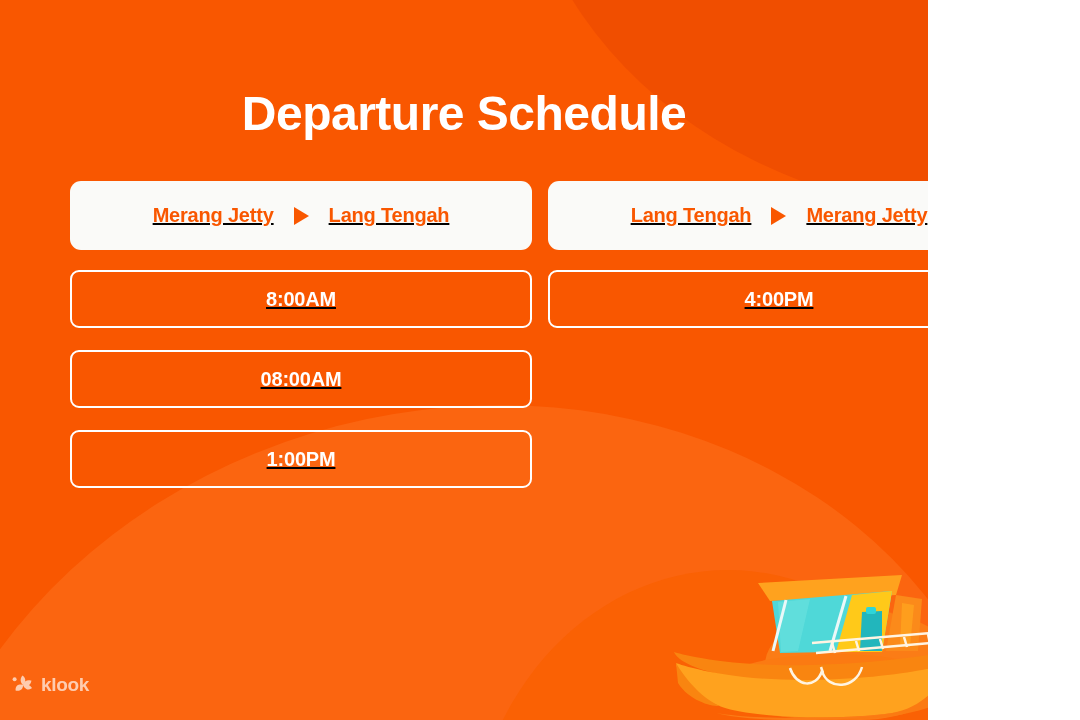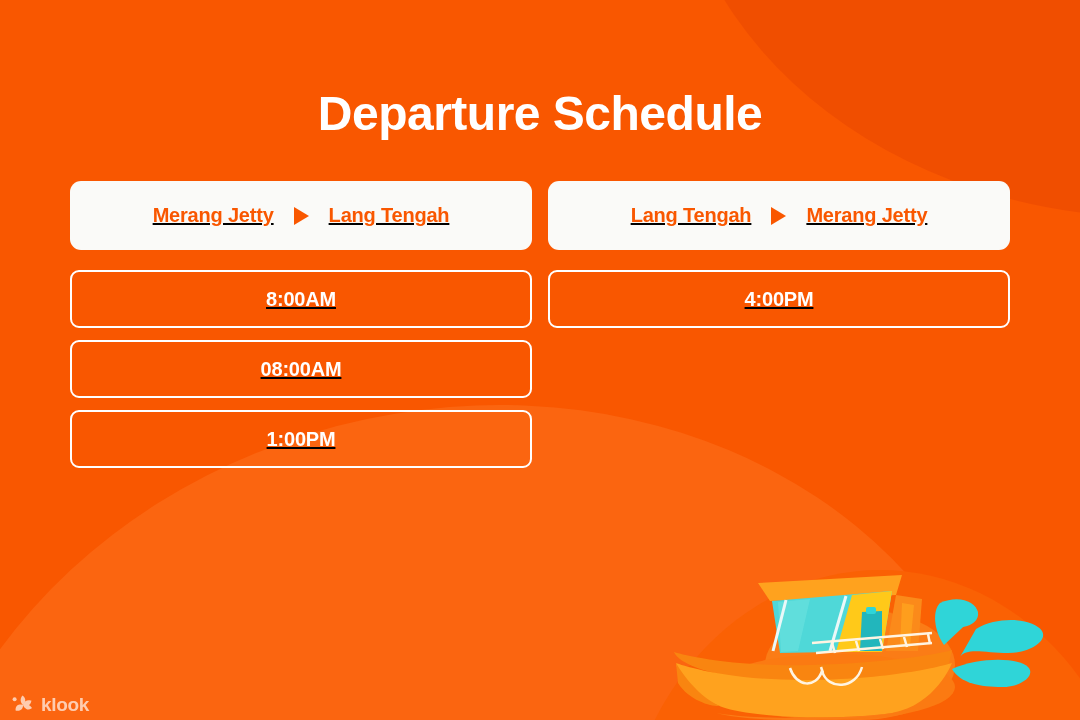--- a/index.html
+++ b/index.html
@@ -3,21 +3,21 @@
 <meta charset="utf-8">
 <style>
   * { margin:0; padding:0; box-sizing:border-box; }
   html, body {
     width:1080px; height:720px;
     overflow:hidden;
     font-family:"Liberation Sans", sans-serif;
   }
   #stage {
     position:relative;
-    width:1080px; height:720px;
+    width:928px; height:720px;
     background:#F95700;
     overflow:hidden;
   }
 
   
   .bg-layer { position:absolute; inset:0; pointer-events:none; }
   .blob-tr {
     position:absolute;
     top:-180px; right:-140px;
     width:520px; height:430px;
@@ -89,36 +89,36 @@
   }
 
   .slot {
     height:58px;
     border:2px solid #FFFFFF;
     border-radius:9px;
     background:transparent;
     display:flex;
     align-items:center;
     justify-content:center;
-    margin-bottom:12px;
+    margin-bottom:22px;
     color:#FFFFFF;
     font-size:20px;
     font-weight:bold;
     letter-spacing:-0.2px;
   }
   .slot:last-child { margin-bottom:12px; }
 
   
   .boat { position:absolute; left:660px; top:555px; width:300px; height:165px; }
   .splash { position:absolute; left:930px; top:595px; width:120px; height:105px; }
 
   
   .logo {
     position:absolute;
-    left:12px; bottom:4px;
+    left:12px; bottom:24px;
     display:flex;
     align-items:center;
     gap:7px;
     opacity:0.82;
   }
   .logo-word {
     color:#FFE3D2;
     font-size:19px;
     font-weight:bold;
     letter-spacing:-0.3px;

